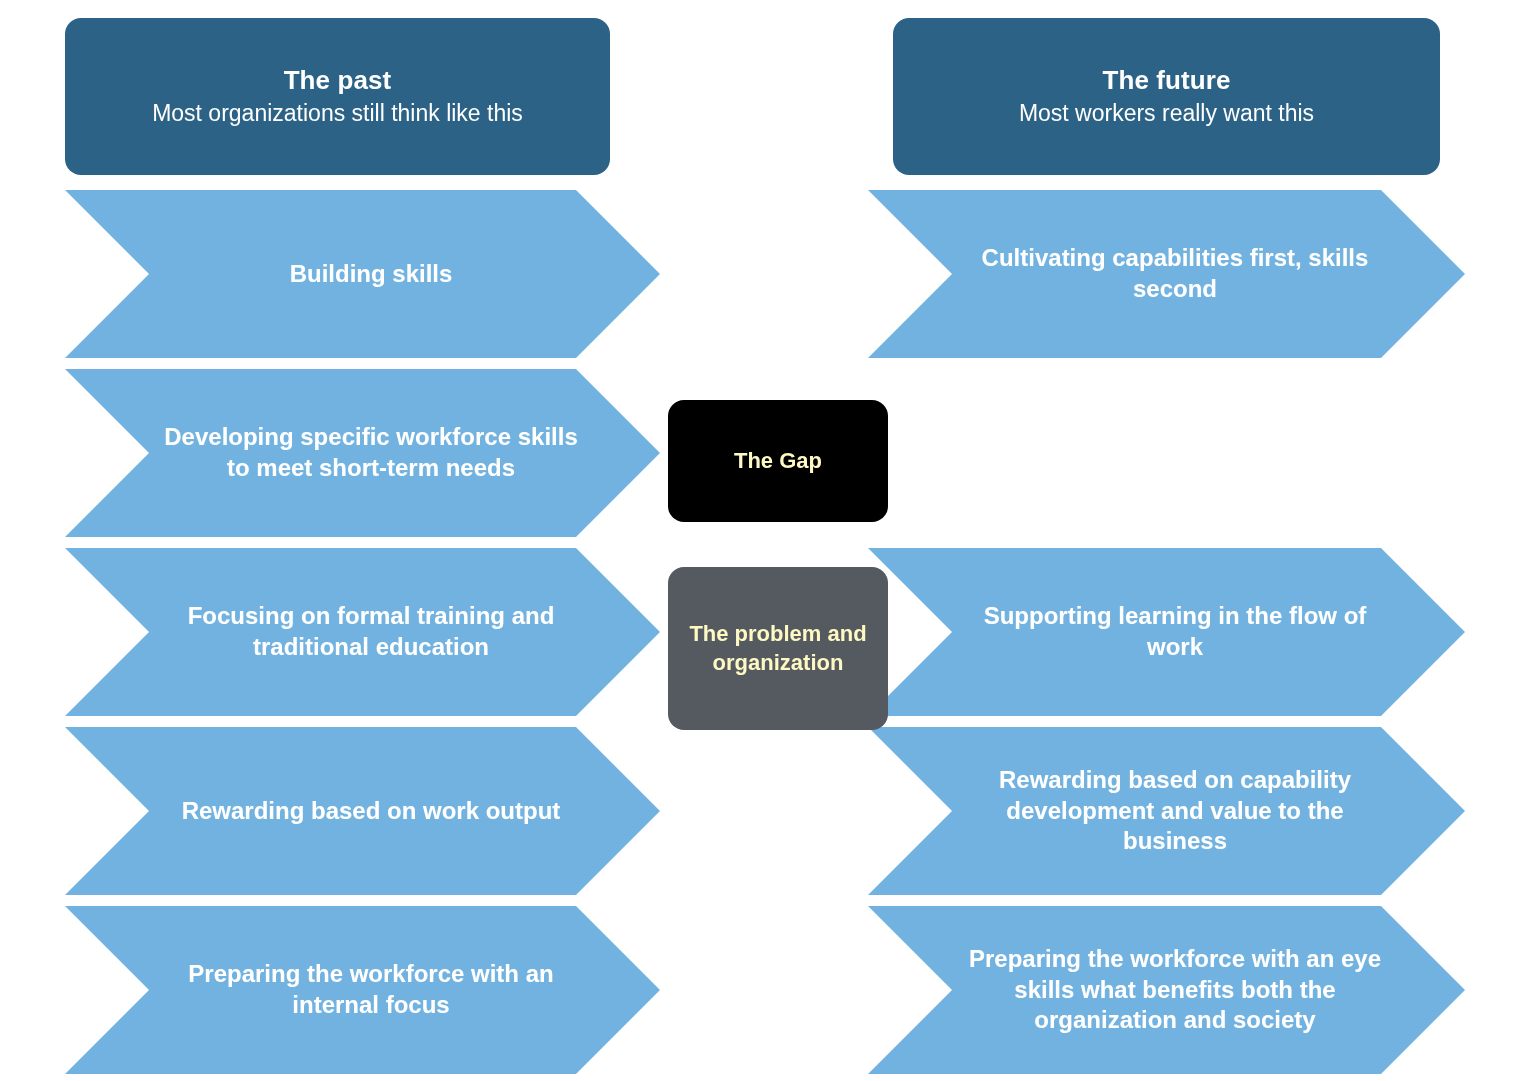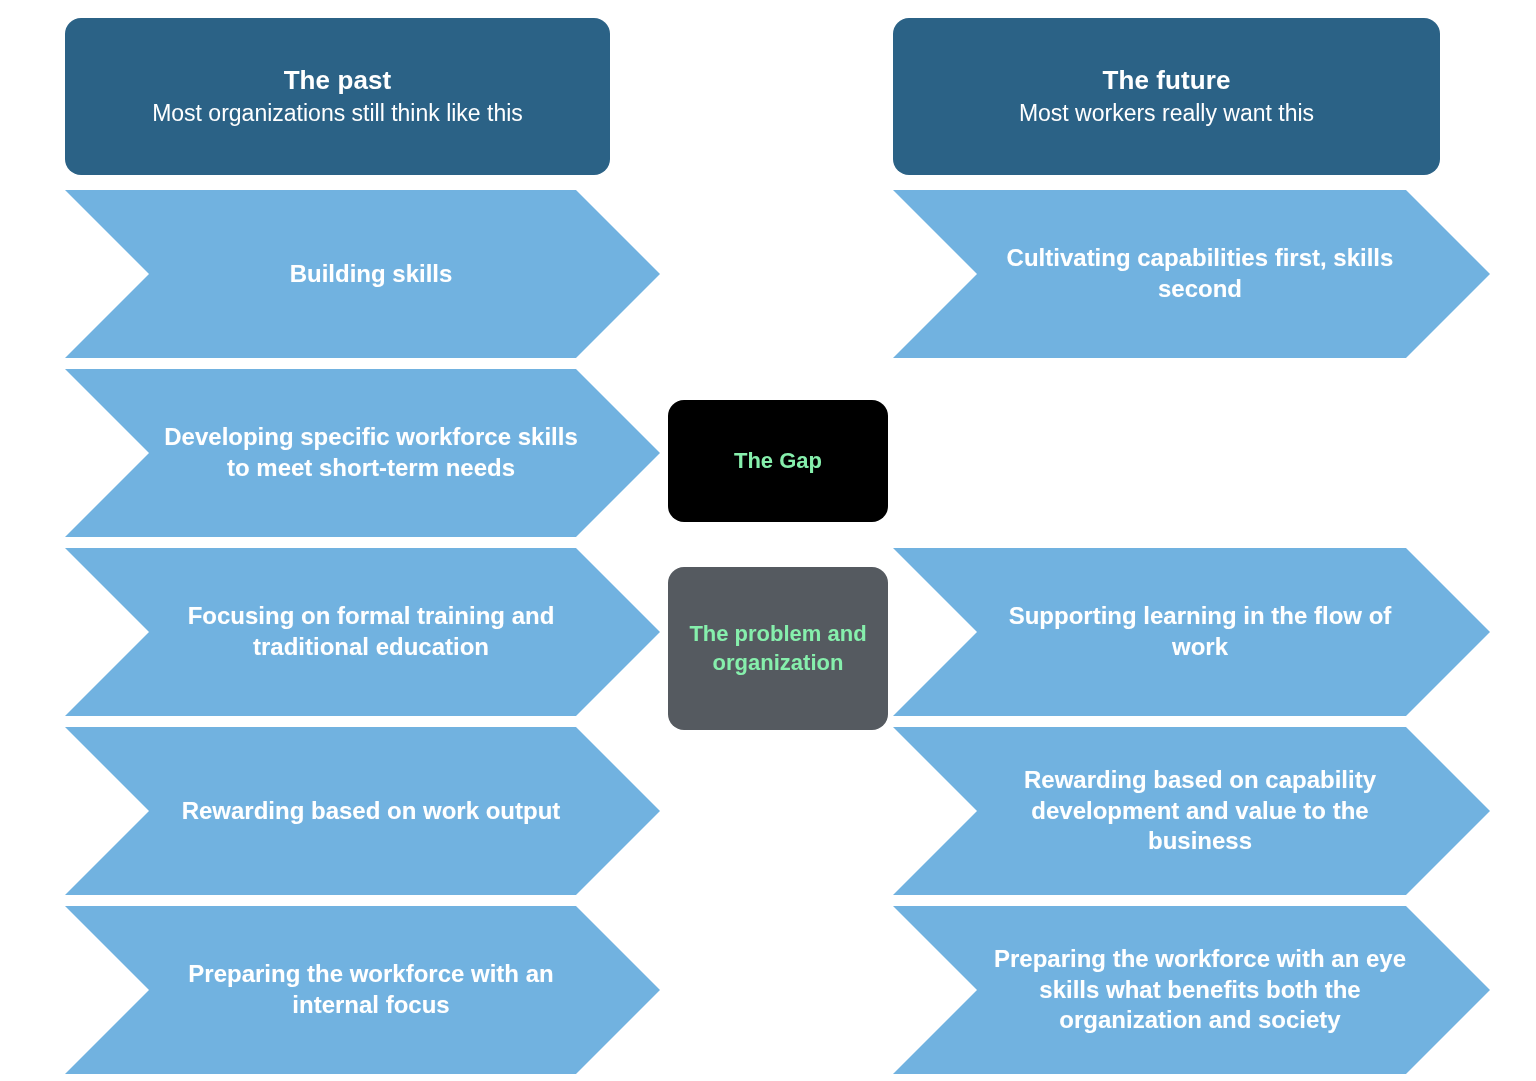--- a/index.html
+++ b/index.html
@@ -64,21 +64,21 @@
   }
   .chevron.left {
     left: 65px;
     width: 595px;
     padding-left: 95px;
     padding-right: 78px;
     -webkit-clip-path: polygon(0 0, 511px 0, 595px 84px, 511px 168px, 0 168px, 84px 84px);
     clip-path: polygon(0 0, 511px 0, 595px 84px, 511px 168px, 0 168px, 84px 84px);
   }
   .chevron.right {
-    left: 893px;
+    left: 868px;
     width: 597px;
     padding-left: 95px;
     padding-right: 78px;
     -webkit-clip-path: polygon(0 0, 513px 0, 597px 84px, 513px 168px, 0 168px, 84px 84px);
     clip-path: polygon(0 0, 513px 0, 597px 84px, 513px 168px, 0 168px, 84px 84px);
   }
   .chevron-label {
     font-size: 24px;
     font-weight: bold;
     line-height: 1.28;
@@ -95,21 +95,21 @@
 
   
   .center-box {
     position: absolute;
     left: 668px;
     width: 220px;
     display: flex;
     align-items: center;
     justify-content: center;
     text-align: center;
-    color: #86efac;
+    color: #fef9c3;
     border-radius: 16px;
     box-sizing: border-box;
     padding: 0 14px;
   }
   .center-box.gap {
     top: 400px;
     height: 122px;
     background: #000000;
   }
   .center-box.problem {

